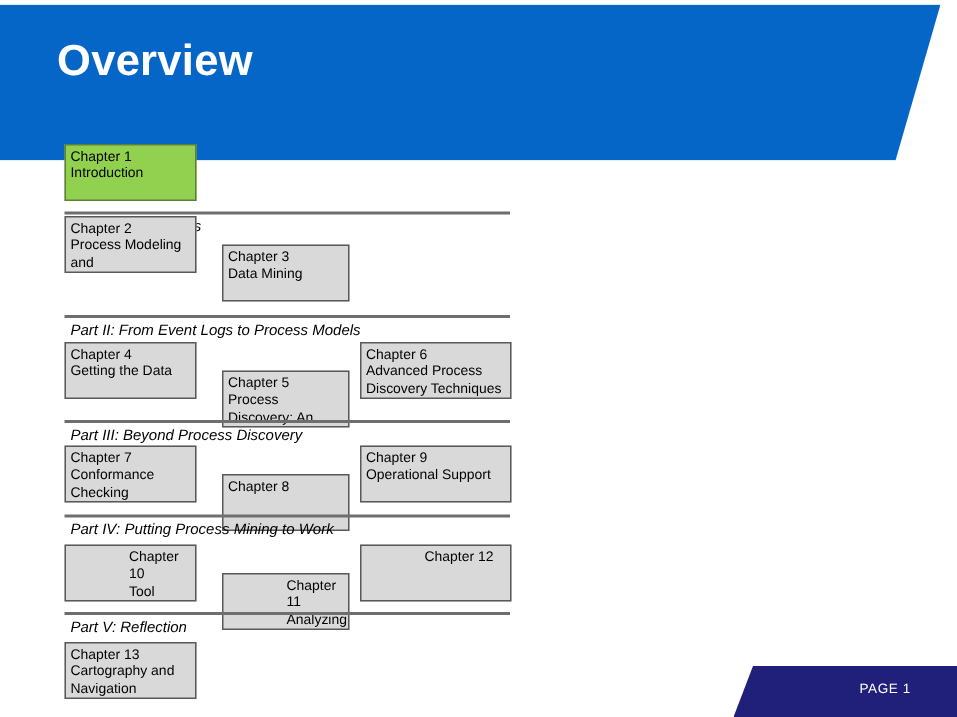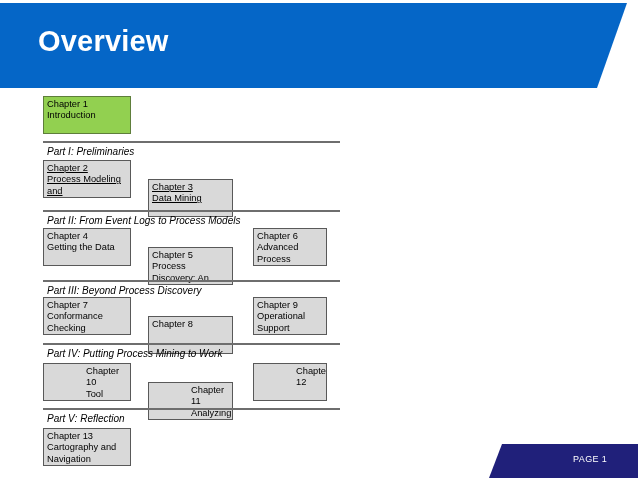--- a/index.html
+++ b/index.html
@@ -6,21 +6,21 @@
   .page{
     position:relative;
     width:638px;height:478px;
     background:#fff;
     overflow:hidden;
     font-family:"Liberation Sans","DejaVu Sans",sans-serif;
     color:#000;
   }
   
   .header{
-    position:absolute;left:0;top:3px;width:627px;height:85px;
+    position:absolute;left:0;top:3px;width:627px;height:104px;
     background:var(--header_blue,#0566C7);
     clip-path:polygon(0 0,100% 0,calc(100% - 30px) 100%,0 100%);
   }
   .title{
     position:absolute;left:38px;top:24px;
     font-size:29px;font-weight:bold;color:#fff;line-height:1;
     letter-spacing:0.2px;
   }
   
   .chapter-box{
@@ -34,22 +34,22 @@
     overflow:hidden;
   }
   .chapter-box.green{
     background:var(--chapter1_fill,#92D050);
     border-color:var(--chapter1_border,#5E7E3B);
   }
   .chapter-box .num{display:block;}
   .chapter-box .ttl{display:block;white-space:pre-line;}
   .col1{left:43px;width:88px;}
   .col2{left:148px;width:85px;margin-top:19px;}
-  .col3{left:253px;width:74px;}
-  .row1{top:160px;text-decoration:underline;}
+  .col3{left:240px;width:101px;}
+  .row1{top:144px;}
   .row2{top:228px;}
   .row3{top:297px;}
   .row4{top:363px;padding-left:42px;}
   .row5{top:428px;}
   
   .section-line{
     position:absolute;left:43px;width:297px;height:2px;
     background:var(--divider,#6E6E6E);
   }
   .l1{top:141px;}.l2{top:210px;}.l3{top:280px;}.l4{top:343px;}.l5{top:408px;}

